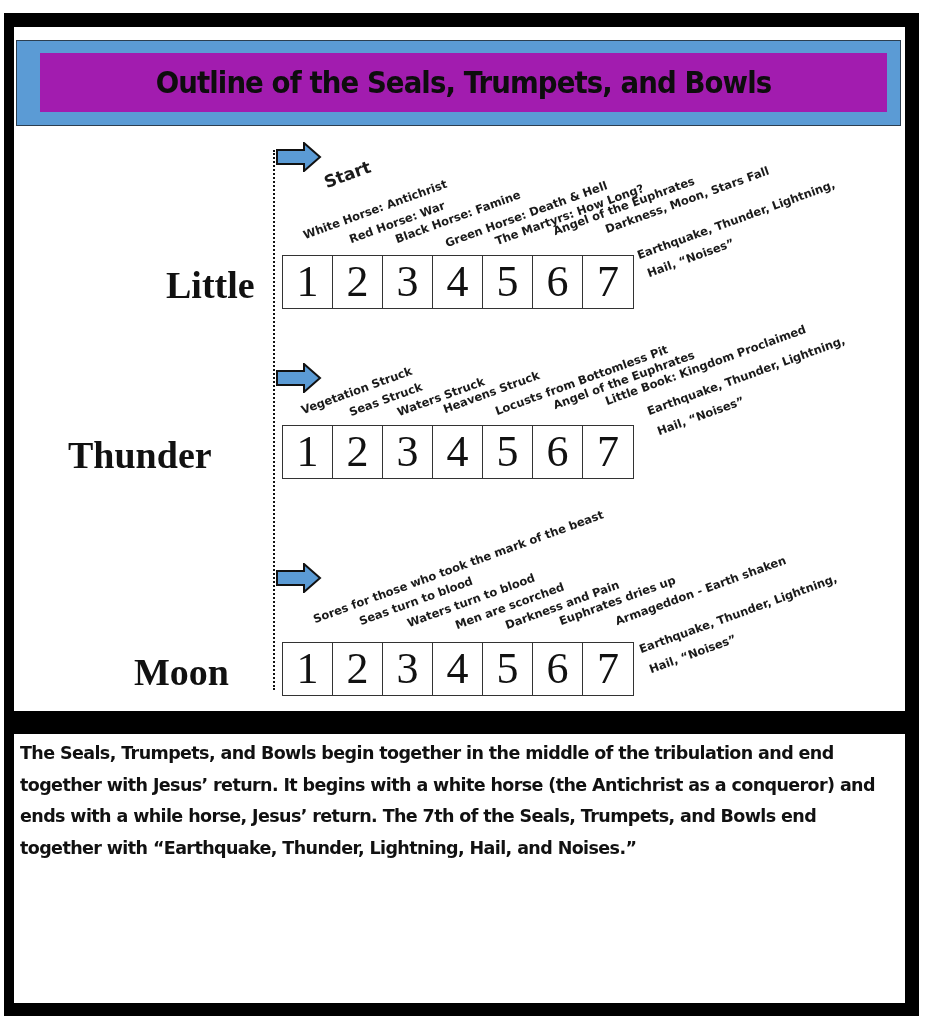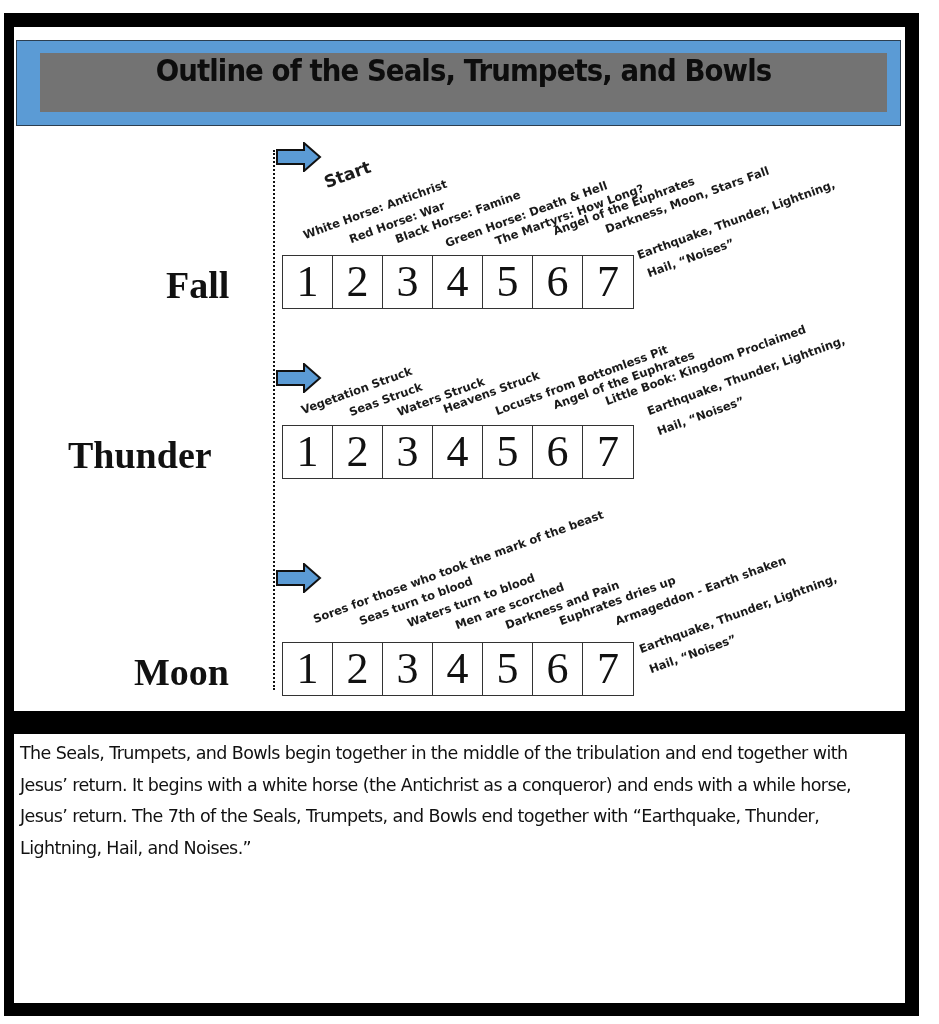--- a/index.html
+++ b/index.html
@@ -4,22 +4,22 @@
 <style>
   html, body { margin: 0; padding: 0; background: #ffffff; }
   body { width: 939px; height: 1024px; position: relative; overflow: hidden;
          font-family: "Liberation Sans", sans-serif; }
   .frame { position: absolute; left: 4px; top: 13px; width: 915px; height: 1003px; background: #000; }
   .panel-top { position: absolute; left: 14px; top: 27px; width: 891px; height: 684px; background: #fff; }
   .panel-bottom { position: absolute; left: 14px; top: 734px; width: 891px; height: 269px; background: #fff; }
 
   .title-box { position: absolute; left: 16px; top: 40px; width: 885px; height: 86px;
                background: #5b9bd5; border: 1px solid #2c3e50; box-sizing: border-box; }
-  .title-inner { position: absolute; left: 23px; top: 12px; right: 13px; bottom: 13px; background: #737373;
-                 display: flex; justify-content: center; }
+  .title-inner { position: absolute; left: 23px; top: 12px; right: 13px; bottom: 13px; background: #a21caf;
+                 display: flex; align-items: center; justify-content: center; }
   .title-text { font-family: "DejaVu Sans", sans-serif; font-weight: bold; font-size: 30px;
                 color: #0d0d0d; letter-spacing: -1px; transform: scaleX(0.92); white-space: nowrap; }
 
   .dotline { position: absolute; left: 273px; top: 150px; height: 540px; width: 0;
              border-left: 2px dotted #111; }
 
   .row-label { position: absolute; font-family: "Liberation Serif", serif; font-weight: bold;
                color: #111; font-size: 38px; white-space: nowrap; text-align: right; }
 
   .boxes { position: absolute; display: flex; border: 1.5px solid #333; box-sizing: border-box; height: 54px; }
@@ -28,21 +28,21 @@
          font-size: 44px; color: #111; line-height: 1; }
   .box:last-child { border-right: none; }
 
   .arrow { position: absolute; width: 46px; height: 30px; }
 
   .lbl { position: absolute; font-family: "DejaVu Sans", sans-serif; font-weight: bold; font-size: 11.5px;
          color: #1a1a1a; white-space: nowrap; transform-origin: 0 100%; transform: rotate(-20deg); }
   .start { font-size: 17px; }
 
   .desc { position: absolute; left: 20px; top: 738px; width: 870px; font-family: "DejaVu Sans", sans-serif;
-          font-weight: normal; font-size: 17.5px; line-height: 31.5px; color: #111; letter-spacing: -0.6px; }
+          font-weight: bold; font-size: 17.5px; line-height: 31.5px; color: #111; letter-spacing: -0.6px; }
   .desc p { margin: 0; }
 </style>
 </head>
 <body>
 
 <div class="frame"></div>
 <div class="panel-top"></div>
 <div class="panel-bottom"></div>
 
 <div class="title-box">
@@ -58,21 +58,21 @@
 </svg>
 <svg class="arrow" style="left:276px; top:363px;" viewBox="0 0 46 30">
   <polygon points="1,8 28,8 28,1 44,15 28,29 28,22 1,22" fill="#5b9bd5" stroke="#111" stroke-width="2"></polygon>
 </svg>
 <svg class="arrow" style="left:276px; top:563px;" viewBox="0 0 46 30">
   <polygon points="1,8 28,8 28,1 44,15 28,29 28,22 1,22" fill="#5b9bd5" stroke="#111" stroke-width="2"></polygon>
 </svg>
 
 <span class="lbl start" style="left:328px; top:172px;">Start</span>
 
-<div class="row-label" style="left:166px; top:263px;">Fall</div>
+<div class="row-label" style="left:166px; top:263px;">Little</div>
 <div class="boxes" style="left:282px; top:255px; width:352px;">
   <div class="box">1</div>
   <div class="box">2</div>
   <div class="box">3</div>
   <div class="box">4</div>
   <div class="box">5</div>
   <div class="box">6</div>
   <div class="box">7</div>
 </div>
 <span class="lbl" style="left:306px; top:228px;">White Horse: Antichrist</span>

